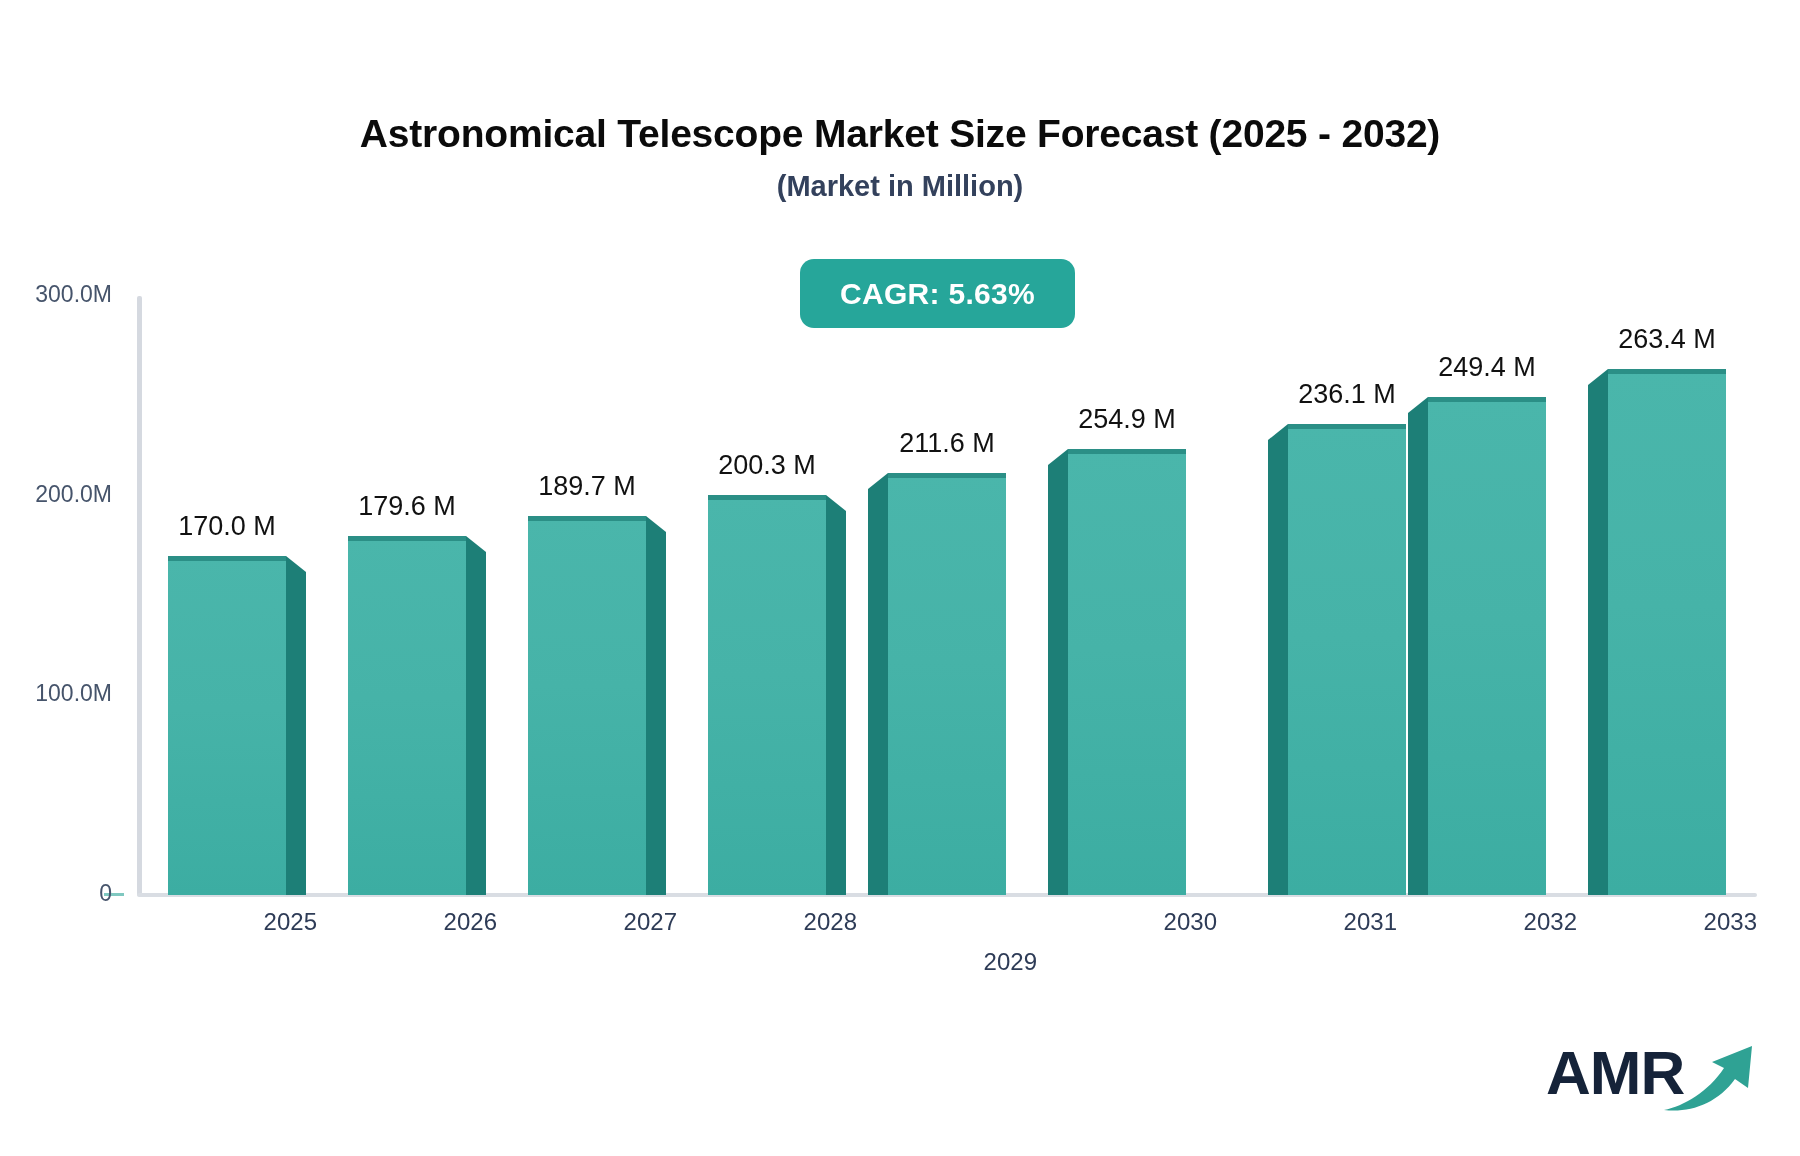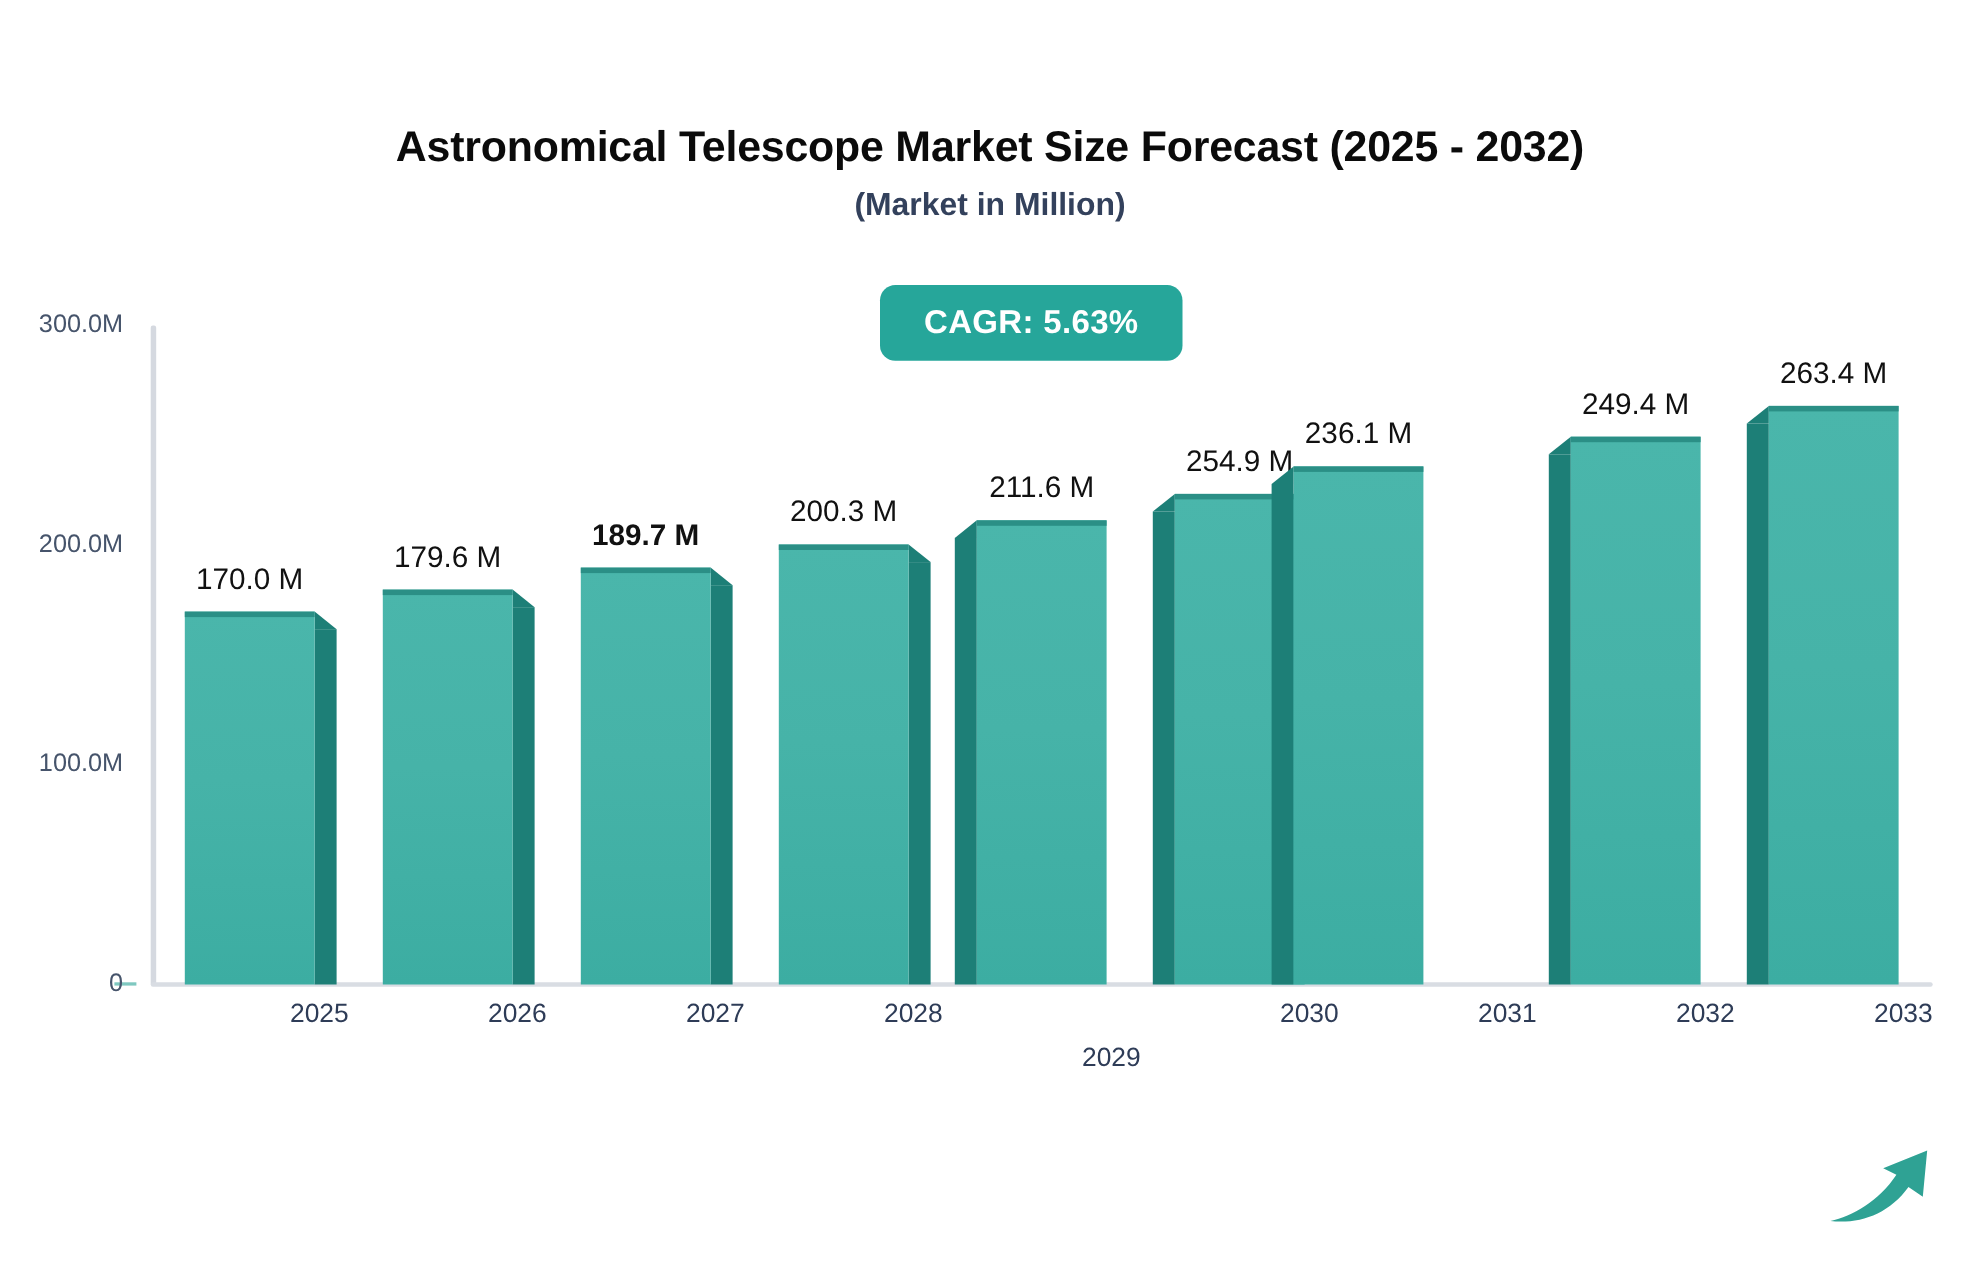--- a/index.html
+++ b/index.html
@@ -196,21 +196,21 @@
         <div class="bar-side-cap" style="bottom: 342.601px;"></div>
         <div class="bar-front" style="height: 358.601px;"></div>
         <div class="bar-top" style="bottom: 353.601px;"></div>
         <div class="bar-value-label" style="bottom: 372.601px;">179.6 M</div>
       </div>
       <div class="bar-group side-right" style="left: 528px; width: 118px; height: 378.768px;">
         <div class="bar-side" style="height: 362.768px;"></div>
         <div class="bar-side-cap" style="bottom: 362.768px;"></div>
         <div class="bar-front" style="height: 378.768px;"></div>
         <div class="bar-top" style="bottom: 373.768px;"></div>
-        <div class="bar-value-label" style="bottom: 392.768px; font-weight: bold;">189.7 M</div>
+        <div class="bar-value-label" style="bottom: 392.768px;">189.7 M</div>
       </div>
       <div class="bar-group side-right" style="left: 708px; width: 118px; height: 399.932px;">
         <div class="bar-side" style="height: 383.932px;"></div>
         <div class="bar-side-cap" style="bottom: 383.932px;"></div>
         <div class="bar-front" style="height: 399.932px;"></div>
         <div class="bar-top" style="bottom: 394.932px;"></div>
         <div class="bar-value-label" style="bottom: 413.932px;">200.3 M</div>
       </div>
       <div class="bar-group side-left" style="left: 888px; width: 118px; height: 422.495px;">
         <div class="bar-side" style="height: 406.495px;"></div>
@@ -219,21 +219,21 @@
         <div class="bar-top" style="bottom: 417.495px;"></div>
         <div class="bar-value-label" style="bottom: 436.495px;">211.6 M</div>
       </div>
       <div class="bar-group side-left" style="left: 1068px; width: 118px; height: 446.455px;">
         <div class="bar-side" style="height: 430.455px;"></div>
         <div class="bar-side-cap" style="bottom: 430.455px;"></div>
         <div class="bar-front" style="height: 446.455px;"></div>
         <div class="bar-top" style="bottom: 441.455px;"></div>
         <div class="bar-value-label" style="bottom: 460.455px;">254.9 M</div>
       </div>
-      <div class="bar-group side-left" style="left: 1176px; width: 118px; height: 582px;">
+      <div class="bar-group side-left" style="left: 1288px; width: 118px; height: 582px;">
         <div class="bar-side" style="height: 455.413px;"></div>
         <div class="bar-side-cap" style="bottom: 455.413px;"></div>
         <div class="bar-front" style="height: 471.413px;"></div>
         <div class="bar-top" style="bottom: 466.413px;"></div>
         <div class="bar-value-label" style="bottom: 485.413px;">236.1 M</div>
       </div>
       <div class="bar-group side-left" style="left: 1428px; width: 118px; height: 497.969px;">
         <div class="bar-side" style="height: 481.969px;"></div>
         <div class="bar-side-cap" style="bottom: 481.969px;"></div>
         <div class="bar-front" style="height: 497.969px;"></div>
@@ -255,16 +255,17 @@
       <div class="x-tick-label" style="left: 677px; width: 180px;">2028</div>
       <div class="x-tick-label" style="left: 857px; width: 180px; margin-top: 40px;">2029</div>
       <div class="x-tick-label" style="left: 1037px; width: 180px;">2030</div>
       <div class="x-tick-label" style="left: 1217px; width: 180px;">2031</div>
       <div class="x-tick-label" style="left: 1397px; width: 180px;">2032</div>
       <div class="x-tick-label" style="left: 1577px; width: 180px;">2033</div>
     </div>
 </div>
 
 <div id="amr-logo">
+  <div id="amr-logo-text">AMR</div>
   <svg id="amr-logo-arrow" width="96" height="74" viewBox="0 0 96 74">
     <path d="M2 70 C 22 66, 46 52, 62 28 L 50 22 L 90 6 L 86 48 L 73 39 C 55 64, 28 73, 2 70 Z" fill="#2fa294"></path>
   </svg>
 </div>
 
 </body></html>

